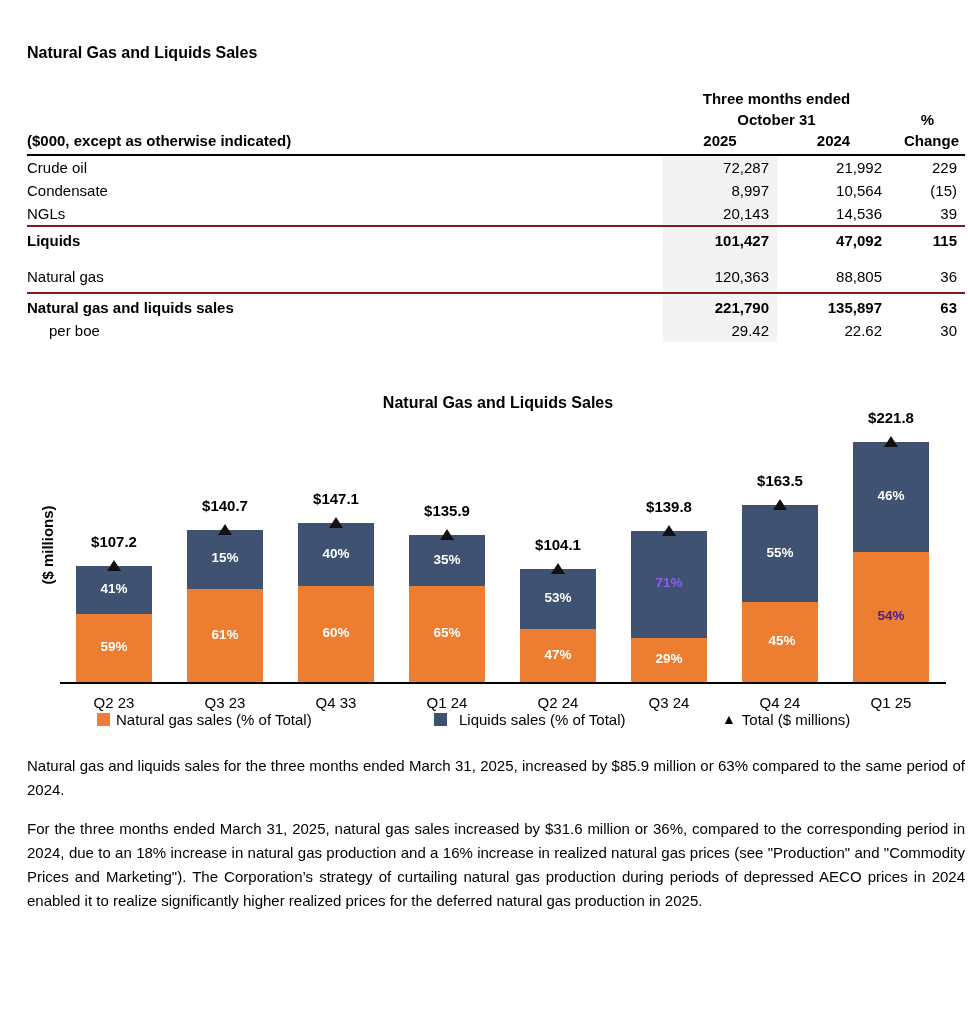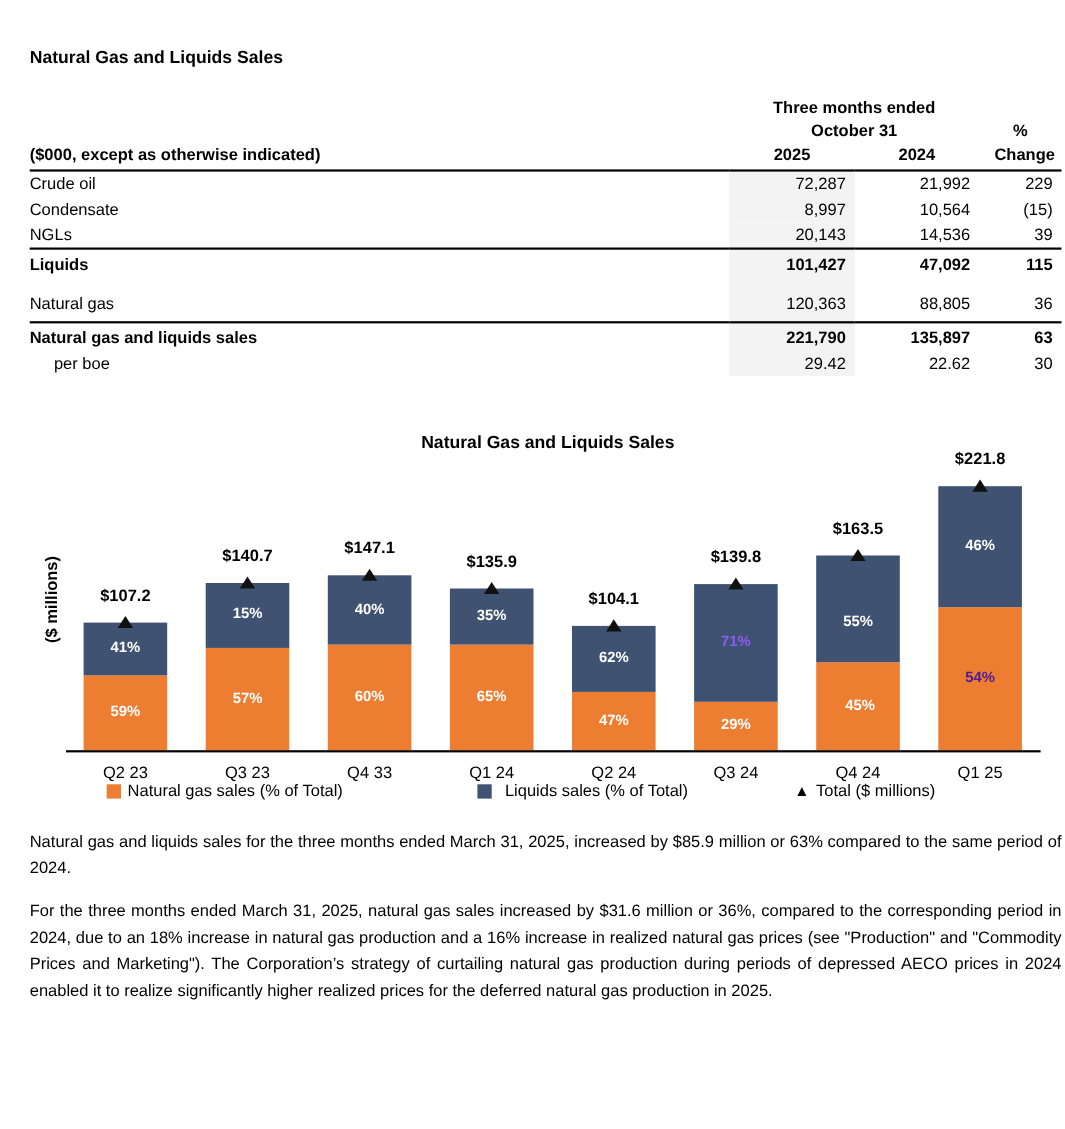--- a/index.html
+++ b/index.html
@@ -24,21 +24,21 @@
   .fin-table td { padding:3px 0; vertical-align:bottom; }
   .fin-table thead td { padding:2px 0; }
   .group { text-align:center; font-weight:bold; }
   .pct   { text-align:center; font-weight:bold; }
   .yr    { text-align:center; font-weight:bold; }
   .chg   { text-align:right; font-weight:bold; padding-right:6px !important; }
   tr.h3 td { border-bottom:2px solid #000; padding-bottom:5px !important; }
   .lbl { text-align:left; }
   .num { text-align:right; padding-right:8px !important; }
   .shaded { background:#F3F3F3; }
-  tr.topline td { border-top:2px solid #000000; padding-top:5px !important; }
+  tr.topline td { border-top:2px solid #7f1d1d; padding-top:5px !important; }
   tr.boldrow td { font-weight:bold; }
   tr.gaprow td { padding-top:16px !important; padding-bottom:7px !important; }
   tr.indent td.lbl { padding-left:22px; }
   
   .chart { position:absolute; left:0; top:388px; width:968px; height:360px; }
   .chart-title {
     position:absolute; left:28px; top:6px; width:940px;
     text-align:center; font-size:16px; font-weight:bold;
   }
   .y-label {
@@ -143,21 +143,21 @@
     <div id="bars">
         <div style="position: absolute; left: 76px; top: 225.562px; width: 76px; height: 68.4379px; background: rgb(237, 125, 49);"></div>
         <div style="position: absolute; left: 76px; top: 178.004px; width: 76px; height: 47.5585px; background: rgb(63, 82, 114);"></div>
         <div style="position: absolute; left: 76px; top: 250.781px; width: 76px; text-align: center; color: rgb(255, 255, 255); font-weight: bold; font-size: 13.5px;">59%</div>
         <div style="position: absolute; left: 76px; top: 192.783px; width: 76px; text-align: center; color: rgb(255, 255, 255); font-weight: bold; font-size: 13.5px;">41%</div>
         <div style="position: absolute; left: 107px; top: 172.004px; width: 0px; height: 0px; border-left: 7px solid transparent; border-right: 7px solid transparent; border-bottom: 11px solid rgb(17, 17, 17);"></div>
         <div style="position: absolute; left: 69px; top: 145.004px; width: 90px; text-align: center; font-weight: bold; font-size: 15px;">$107.2</div>
         <div style="position: absolute; left: 79px; top: 306px; width: 70px; text-align: center; font-size: 15px;">Q2 23</div>
         <div style="position: absolute; left: 187px; top: 201.13px; width: 76px; height: 92.8696px; background: rgb(237, 125, 49);"></div>
         <div style="position: absolute; left: 187px; top: 141.755px; width: 76px; height: 59.3757px; background: rgb(63, 82, 114);"></div>
-        <div style="position: absolute; left: 187px; top: 238.565px; width: 76px; text-align: center; color: rgb(255, 255, 255); font-weight: bold; font-size: 13.5px;">57%</div>
+        <div style="position: absolute; left: 187px; top: 238.565px; width: 76px; text-align: center; color: rgb(255, 255, 255); font-weight: bold; font-size: 13.5px;">61%</div>
         <div style="position: absolute; left: 187px; top: 162.443px; width: 76px; text-align: center; color: rgb(255, 255, 255); font-weight: bold; font-size: 13.5px;">15%</div>
         <div style="position: absolute; left: 218px; top: 135.755px; width: 0px; height: 0px; border-left: 7px solid transparent; border-right: 7px solid transparent; border-bottom: 11px solid rgb(17, 17, 17);"></div>
         <div style="position: absolute; left: 180px; top: 108.755px; width: 90px; text-align: center; font-weight: bold; font-size: 15px;">$140.7</div>
         <div style="position: absolute; left: 190px; top: 306px; width: 70px; text-align: center; font-size: 15px;">Q3 23</div>
         <div style="position: absolute; left: 298px; top: 198.498px; width: 76px; height: 95.5023px; background: rgb(237, 125, 49);"></div>
         <div style="position: absolute; left: 298px; top: 134.83px; width: 76px; height: 63.6682px; background: rgb(63, 82, 114);"></div>
         <div style="position: absolute; left: 298px; top: 237.249px; width: 76px; text-align: center; color: rgb(255, 255, 255); font-weight: bold; font-size: 13.5px;">60%</div>
         <div style="position: absolute; left: 298px; top: 157.664px; width: 76px; text-align: center; color: rgb(255, 255, 255); font-weight: bold; font-size: 13.5px;">40%</div>
         <div style="position: absolute; left: 329px; top: 128.83px; width: 0px; height: 0px; border-left: 7px solid transparent; border-right: 7px solid transparent; border-bottom: 11px solid rgb(17, 17, 17);"></div>
         <div style="position: absolute; left: 291px; top: 101.83px; width: 90px; text-align: center; font-weight: bold; font-size: 15px;">$147.1</div>
@@ -165,35 +165,35 @@
         <div style="position: absolute; left: 409px; top: 198.417px; width: 76px; height: 95.5834px; background: rgb(237, 125, 49);"></div>
         <div style="position: absolute; left: 409px; top: 146.949px; width: 76px; height: 51.468px; background: rgb(63, 82, 114);"></div>
         <div style="position: absolute; left: 409px; top: 237.208px; width: 76px; text-align: center; color: rgb(255, 255, 255); font-weight: bold; font-size: 13.5px;">65%</div>
         <div style="position: absolute; left: 409px; top: 163.683px; width: 76px; text-align: center; color: rgb(255, 255, 255); font-weight: bold; font-size: 13.5px;">35%</div>
         <div style="position: absolute; left: 440px; top: 140.949px; width: 0px; height: 0px; border-left: 7px solid transparent; border-right: 7px solid transparent; border-bottom: 11px solid rgb(17, 17, 17);"></div>
         <div style="position: absolute; left: 402px; top: 113.949px; width: 90px; text-align: center; font-weight: bold; font-size: 15px;">$135.9</div>
         <div style="position: absolute; left: 412px; top: 306px; width: 70px; text-align: center; font-size: 15px;">Q1 24</div>
         <div style="position: absolute; left: 520px; top: 241.058px; width: 76px; height: 52.9417px; background: rgb(237, 125, 49);"></div>
         <div style="position: absolute; left: 520px; top: 181.358px; width: 76px; height: 59.7003px; background: rgb(63, 82, 114);"></div>
         <div style="position: absolute; left: 520px; top: 258.529px; width: 76px; text-align: center; color: rgb(255, 255, 255); font-weight: bold; font-size: 13.5px;">47%</div>
-        <div style="position: absolute; left: 520px; top: 202.208px; width: 76px; text-align: center; color: rgb(255, 255, 255); font-weight: bold; font-size: 13.5px;">62%</div>
+        <div style="position: absolute; left: 520px; top: 202.208px; width: 76px; text-align: center; color: rgb(255, 255, 255); font-weight: bold; font-size: 13.5px;">53%</div>
         <div style="position: absolute; left: 551px; top: 175.358px; width: 0px; height: 0px; border-left: 7px solid transparent; border-right: 7px solid transparent; border-bottom: 11px solid rgb(17, 17, 17);"></div>
         <div style="position: absolute; left: 513px; top: 148.358px; width: 90px; text-align: center; font-weight: bold; font-size: 15px;">$104.1</div>
         <div style="position: absolute; left: 523px; top: 306px; width: 70px; text-align: center; font-size: 15px;">Q2 24</div>
         <div style="position: absolute; left: 631px; top: 250.131px; width: 76px; height: 43.8687px; background: rgb(237, 125, 49);"></div>
         <div style="position: absolute; left: 631px; top: 142.729px; width: 76px; height: 107.403px; background: rgb(63, 82, 114);"></div>
         <div style="position: absolute; left: 631px; top: 263.066px; width: 76px; text-align: center; color: rgb(255, 255, 255); font-weight: bold; font-size: 13.5px;">29%</div>
         <div style="position: absolute; left: 631px; top: 187.43px; width: 76px; text-align: center; color: #8b5cf6; font-weight: bold; font-size: 13.5px;">71%</div>
         <div style="position: absolute; left: 662px; top: 136.729px; width: 0px; height: 0px; border-left: 7px solid transparent; border-right: 7px solid transparent; border-bottom: 11px solid rgb(17, 17, 17);"></div>
         <div style="position: absolute; left: 624px; top: 109.729px; width: 90px; text-align: center; font-weight: bold; font-size: 15px;">$139.8</div>
         <div style="position: absolute; left: 634px; top: 306px; width: 70px; text-align: center; font-size: 15px;">Q3 24</div>
         <div style="position: absolute; left: 742px; top: 214.388px; width: 76px; height: 79.6123px; background: rgb(237, 125, 49);"></div>
         <div style="position: absolute; left: 742px; top: 117.084px; width: 76px; height: 97.3039px; background: rgb(63, 82, 114);"></div>
         <div style="position: absolute; left: 742px; top: 245.194px; width: 80px; text-align: center; color: rgb(255, 255, 255); font-weight: bold; font-size: 13.5px;">45%</div>
-        <div style="position: absolute; left: 742px; top: 156.736px; width: 76px; text-align: center; color: rgb(255, 255, 255); font-weight: bold; font-size: 13.5px; margin-top: 12px;">55%</div>
+        <div style="position: absolute; left: 742px; top: 156.736px; width: 76px; text-align: center; color: rgb(255, 255, 255); font-weight: bold; font-size: 13.5px;">55%</div>
         <div style="position: absolute; left: 773px; top: 111.084px; width: 0px; height: 0px; border-left: 7px solid transparent; border-right: 7px solid transparent; border-bottom: 11px solid rgb(17, 17, 17);"></div>
         <div style="position: absolute; left: 735px; top: 84.0839px; width: 90px; text-align: center; font-weight: bold; font-size: 15px;">$163.5</div>
         <div style="position: absolute; left: 745px; top: 306px; width: 70px; text-align: center; font-size: 15px;">Q4 24</div>
         <div style="position: absolute; left: 853px; top: 164.4px; width: 76px; height: 129.6px; background: rgb(237, 125, 49);"></div>
         <div style="position: absolute; left: 853px; top: 54px; width: 76px; height: 110.4px; background: rgb(63, 82, 114);"></div>
         <div style="position: absolute; left: 853px; top: 220.2px; width: 76px; text-align: center; color: #4c1d95; font-weight: bold; font-size: 13.5px;">54%</div>
         <div style="position: absolute; left: 853px; top: 100.2px; width: 76px; text-align: center; color: rgb(255, 255, 255); font-weight: bold; font-size: 13.5px;">46%</div>
         <div style="position: absolute; left: 884px; top: 48px; width: 0px; height: 0px; border-left: 7px solid transparent; border-right: 7px solid transparent; border-bottom: 11px solid rgb(17, 17, 17);"></div>
         <div style="position: absolute; left: 846px; top: 21px; width: 90px; text-align: center; font-weight: bold; font-size: 15px;">$221.8</div>
         <div style="position: absolute; left: 856px; top: 306px; width: 70px; text-align: center; font-size: 15px;">Q1 25</div>

